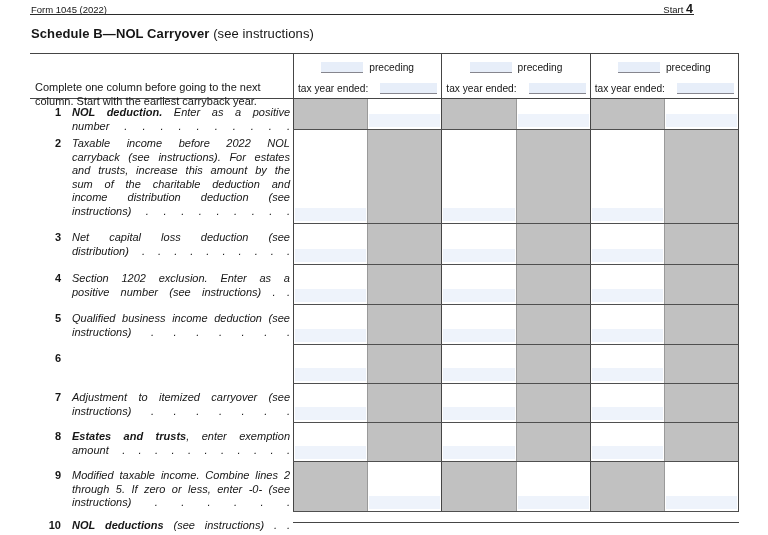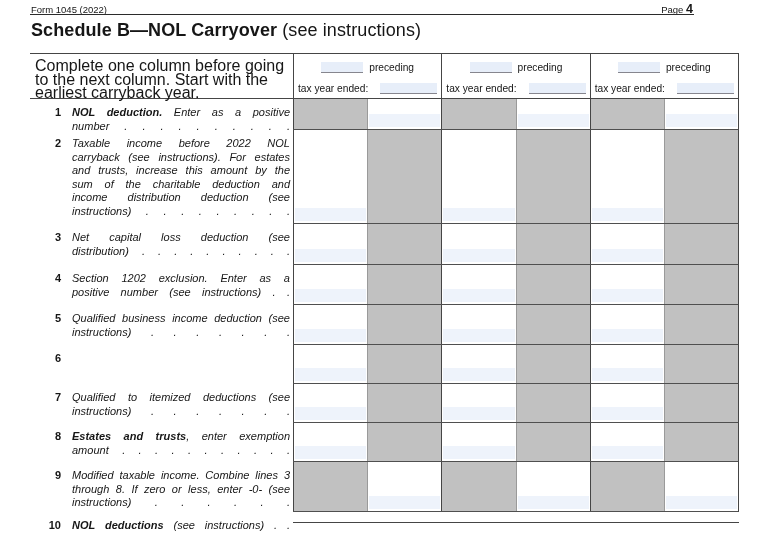--- a/index.html
+++ b/index.html
@@ -10,27 +10,27 @@
   }
   .page{position:relative;width:722px;height:535px;}
 
   
   .topbar{position:absolute;left:31px;right:29px;top:2px;height:12px;
           display:flex;justify-content:space-between;align-items:baseline;font-size:9.5px;}
   .pagenum b{font-size:12.5px;font-weight:bold;}
   .toprule{position:absolute;left:30px;right:28px;top:14px;border-top:1.6px solid #2b2b2b;}
 
   
-  .title{position:absolute;left:31px;top:20px;font-size:18px;letter-spacing:.1px;}
+  .title{position:absolute;left:31px;top:26px;font-size:13px;letter-spacing:.1px;}
   .title .tb{font-weight:bold;}
 
   
   .tbl{position:absolute;left:30px;top:53px;width:709px;}
   .hdr-row{display:flex;height:46px;border-top:1.4px solid #454545;border-bottom:1.4px solid #454545;box-sizing:border-box;}
-  .hdr-desc{width:263px;box-sizing:border-box;font-size:16px;line-height:13.5px;padding:5px 8px 0 5px;}
+  .hdr-desc{width:263px;box-sizing:border-box;font-size:11px;line-height:13.5px;padding:5px 8px 0 5px;margin-top:22px;}
   .hdr-cols{flex:1;display:flex;border-right:1px solid #454545;box-sizing:border-box;}
   .hdr-col{flex:1;border-left:1px solid #454545;box-sizing:border-box;
            display:flex;flex-direction:column;font-size:10.2px;}
   .h-line1{display:flex;justify-content:center;align-items:flex-end;margin-top:6px;gap:6px;height:13px;}
   .h-blank1{width:42px;height:11px;background:var(--hfield);border-bottom:1px solid #86868e;box-sizing:border-box;}
   .h-line2{display:flex;align-items:flex-end;margin-top:8px;height:13px;padding:0 4px 0 4px;gap:12px;}
   .h-blank2{flex:1;height:11px;background:var(--hfield);border-bottom:1px solid #86868e;box-sizing:border-box;}
 
   .brow{display:flex;box-sizing:border-box;}
   .rdesc{width:263px;box-sizing:border-box;display:flex;align-items:flex-start;
@@ -45,21 +45,21 @@
   .half.gray{background:var(--gray);}
   .band{position:absolute;left:1px;right:1px;bottom:2px;height:13px;background:var(--band);}
 </style>
 </head>
 <body style="--gray: #c1c1c1; --band: #eef3fb; --hfield: #e7eef9;">
 
 <div class="page">
 
   <div class="topbar">
     <span>Form 1045 (2022)</span>
-    <span class="pagenum"><span>Page</span> <b>4</b></span>
+    <span class="pagenum"><span>Start</span> <b>4</b></span>
   </div>
   <div class="toprule"></div>
 
   <div class="title"><span class="tb">Schedule B—NOL Carryover</span><span> (see instructions)</span></div>
 
   <div class="tbl">
     <div class="hdr-row">
       <div class="hdr-desc">Complete one column before going to the next column. Start with the earliest carryback year.</div>
       <div class="hdr-cols" id="hdrCols">
           <div class="hdr-col">
@@ -246,21 +246,21 @@
               <div class="half">
                 <div class="band"></div>
               </div>
               <div class="half gray"></div>
             </div>
           </div>
         </div>
         <div class="brow" style="height: 39px;">
           <div class="rdesc">
             <span class="rnum">7</span>
-            <span class="rtxt"><span>Qualified to itemized deductions (see instructions)</span><span> . . . . . . .</span></span>
+            <span class="rtxt"><span>Adjustment to itemized carryover (see instructions)</span><span> . . . . . . .</span></span>
           </div>
           <div class="vals">
             <div class="vcol">
               <div class="half">
                 <div class="band"></div>
               </div>
               <div class="half gray"></div>
             </div>
             <div class="vcol">
               <div class="half">
@@ -298,21 +298,21 @@
               <div class="half">
                 <div class="band"></div>
               </div>
               <div class="half gray"></div>
             </div>
           </div>
         </div>
         <div class="brow" style="height: 50px;">
           <div class="rdesc">
             <span class="rnum">9</span>
-            <span class="rtxt"><span>Modified taxable income. Combine lines 3 through 8. If zero or less, enter -0- (see instructions)</span><span> . . . . . .</span></span>
+            <span class="rtxt"><span>Modified taxable income. Combine lines 2 through 5. If zero or less, enter -0- (see instructions)</span><span> . . . . . .</span></span>
           </div>
           <div class="vals">
             <div class="vcol">
               <div class="half gray"></div>
               <div class="half">
                 <div class="band"></div>
               </div>
             </div>
             <div class="vcol">
               <div class="half gray"></div>

